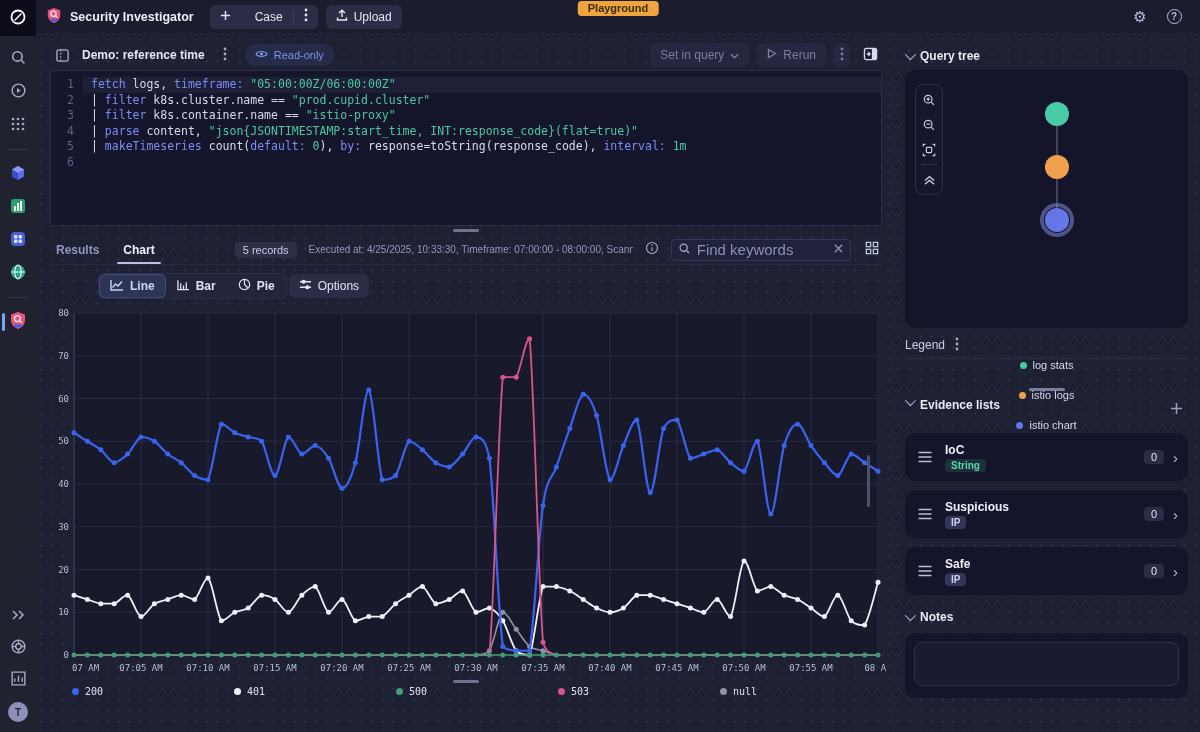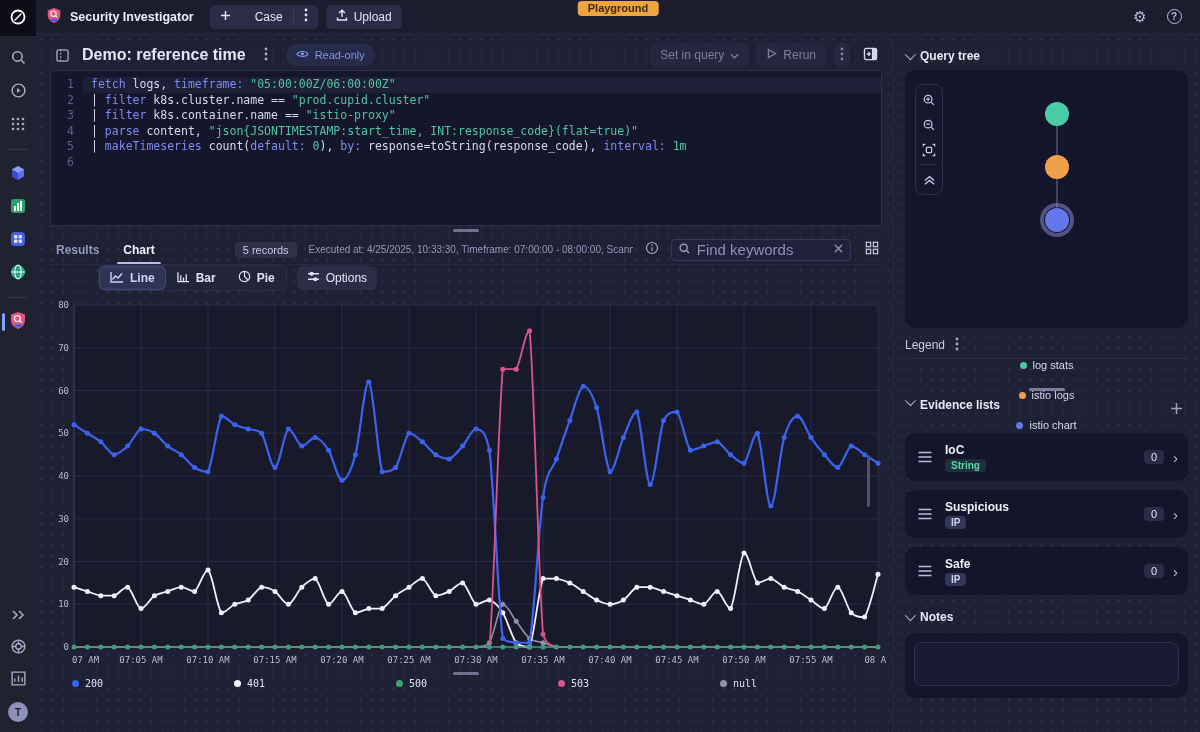--- a/index.html
+++ b/index.html
@@ -30,21 +30,21 @@
   .topbar-right { margin-left:auto; display:flex; align-items:center; gap:10px; }
   .gear-glyph { font-family:"DejaVu Sans", sans-serif; font-size:15px; color:#b9bedd; }
   .help-circle { width:15px; height:15px; border:1.3px solid #b9bedd; border-radius:50%; color:#b9bedd; font-size:10px; font-weight:bold; display:flex; align-items:center; justify-content:center; }
 
   
   .content { flex:1; display:flex; min-height:0; }
   .dotted { background-image:radial-gradient(rgba(125,135,190,0.13) 1px, transparent 1.2px); background-size:11px 11px; }
   .center { flex:1; min-width:0; position:relative; padding:0 10px 0 14px; background-color:#1e2033; }
 
   .editor-header { height:30px; margin-top:6px; display:flex; align-items:center; gap:8px; }
-  .editor-title { font-size:16px; font-weight:bold; color:#e3e7fb; }
+  .editor-title { font-size:12px; font-weight:bold; color:#e3e7fb; }
   .pill { background:#262b4a; color:#7f93ef; border-radius:12px; height:22px; display:inline-flex; align-items:center; gap:6px; padding:0 10px; font-size:11px; }
   .muted-btn { background:#252740; color:#7a7f9f; }
   .eh-right { margin-left:auto; display:flex; align-items:center; gap:8px; }
 
   .editor { height:156px; background:#15162b; border:1px solid #2c2e4a; border-radius:3px; display:flex; overflow:hidden; font-family:"DejaVu Sans Mono", monospace; font-size:11.5px; }
   .gutter { width:32px; padding:6px 9px 0 0; text-align:right; color:#5c618a; flex-shrink:0; }
   .gutter .ln { height:15.5px; line-height:15.5px; }
   .code-area { flex:1; padding-top:6px; overflow:hidden; }
   .code-line { height:15.5px; line-height:15.5px; white-space:pre; padding-left:8px; }
   .code-line.active { background:#1e2038; }
@@ -55,21 +55,21 @@
   .tabs-row { height:30px; display:flex; align-items:center; gap:12px; border-bottom:1px solid #272944; }
   .tab { font-size:12px; font-weight:bold; color:#9298ba; padding:0 6px; height:100%; display:flex; align-items:center; cursor:pointer; position:relative; }
   .tab.active { color:#f0f2fc; }
   .tab.active::after { content:""; position:absolute; left:0; right:0; bottom:0; height:2px; background:#b9bfe0; border-radius:2px; }
   .records-badge { background:#2e3048; color:#c7cbe8; border-radius:4px; padding:2px 8px; font-size:11px; margin-left:62px; white-space:nowrap; }
   .exec-info { color:#9298ba; font-size:10px; white-space:nowrap; overflow:hidden; }
   .searchbox { margin-left:auto; display:flex; align-items:center; gap:6px; background:#20223c; border:1px solid #343757; border-radius:4px; height:22px; padding:0 6px; width:180px; }
   .searchbox input { background:transparent; border:none; outline:none; color:#dfe3f5; font-family:inherit; font-size:15px; flex:1; min-width:0; }
   .searchbox input::placeholder { color:#8b90b5; }
 
-  .controls-row { display:flex; align-items:center; gap:10px;padding-left:48px; }
+  .controls-row { margin-top:8px; display:flex; align-items:center; gap:2px;padding-left:48px; }
   .seg-group { display:flex; background:#22243a; border-radius:6px; overflow:hidden; border:1px solid #2c2e4a; }
   .seg-btn { background:transparent; border:none; color:#dfe3f5; font-family:inherit; font-size:12px; font-weight:bold; height:24px; padding:0 11px; display:inline-flex; align-items:center; gap:6px; cursor:pointer; }
   .seg-btn.active { background:#2e3456; color:#c9d4f8; border-radius:6px; box-shadow:0 0 0 1px #41497c inset; }
 
   .chart-wrap { margin-top:6px; }
   svg text { font-family:"DejaVu Sans Mono", monospace; }
   .chart-legend { display:flex; margin-left:22px; margin-top:0px; }
   .chart-legend .cl-item { width:165px; display:flex; align-items:center; gap:6px; font-family:"DejaVu Sans Mono", monospace; font-size:10px; color:#dfe3f5; cursor:pointer; }
   .cl-dot { width:7px; height:7px; border-radius:50%; flex-shrink:0; }
   .scroll-thumb { position:absolute; right:22px; top:421px; width:3px; height:52px; border-radius:2px; background:#4d5170; }

